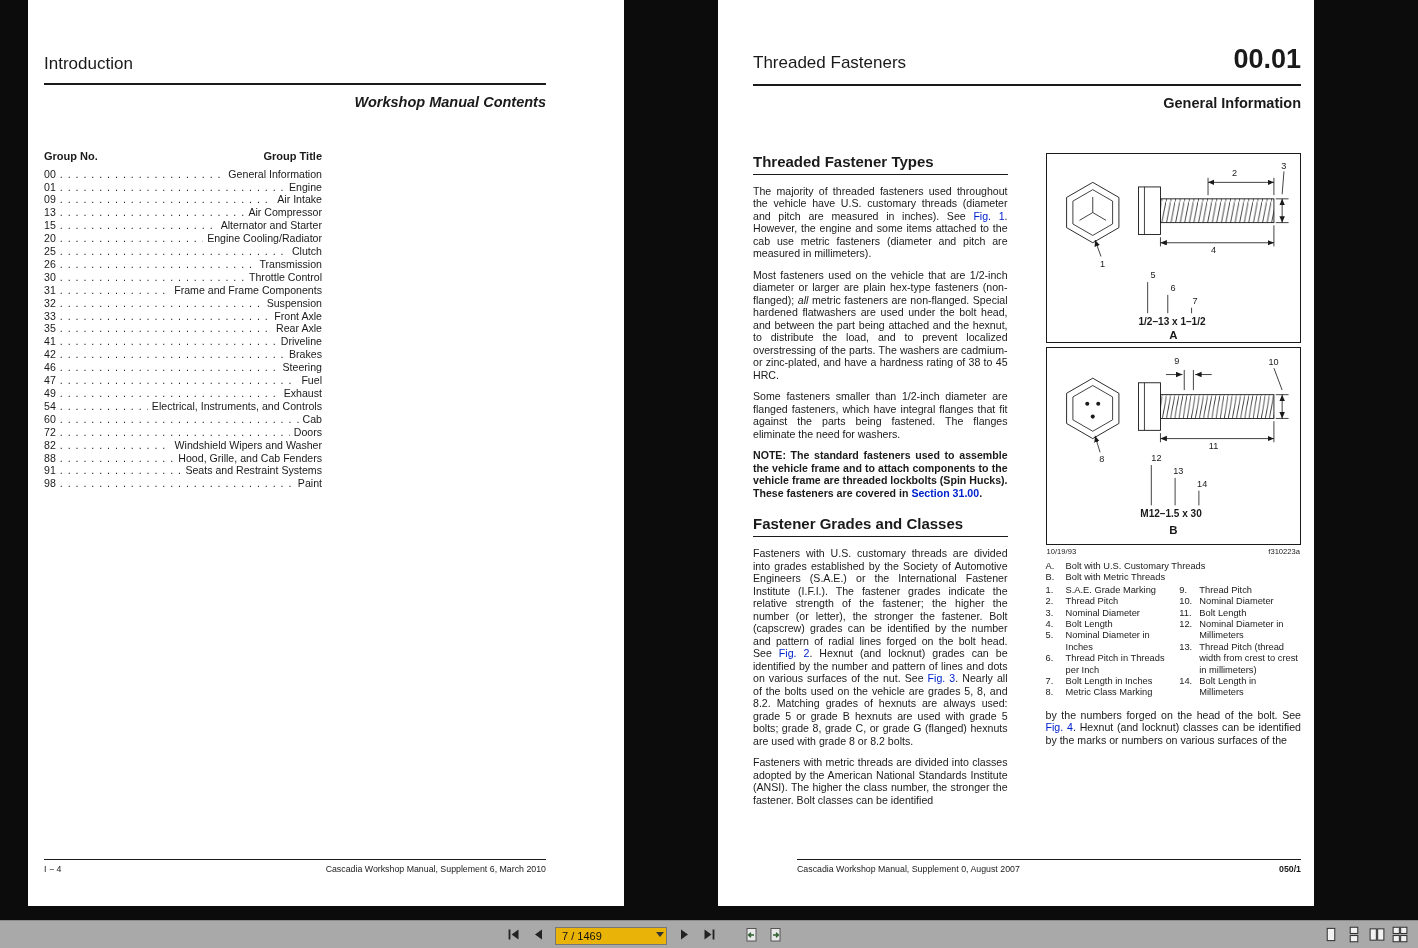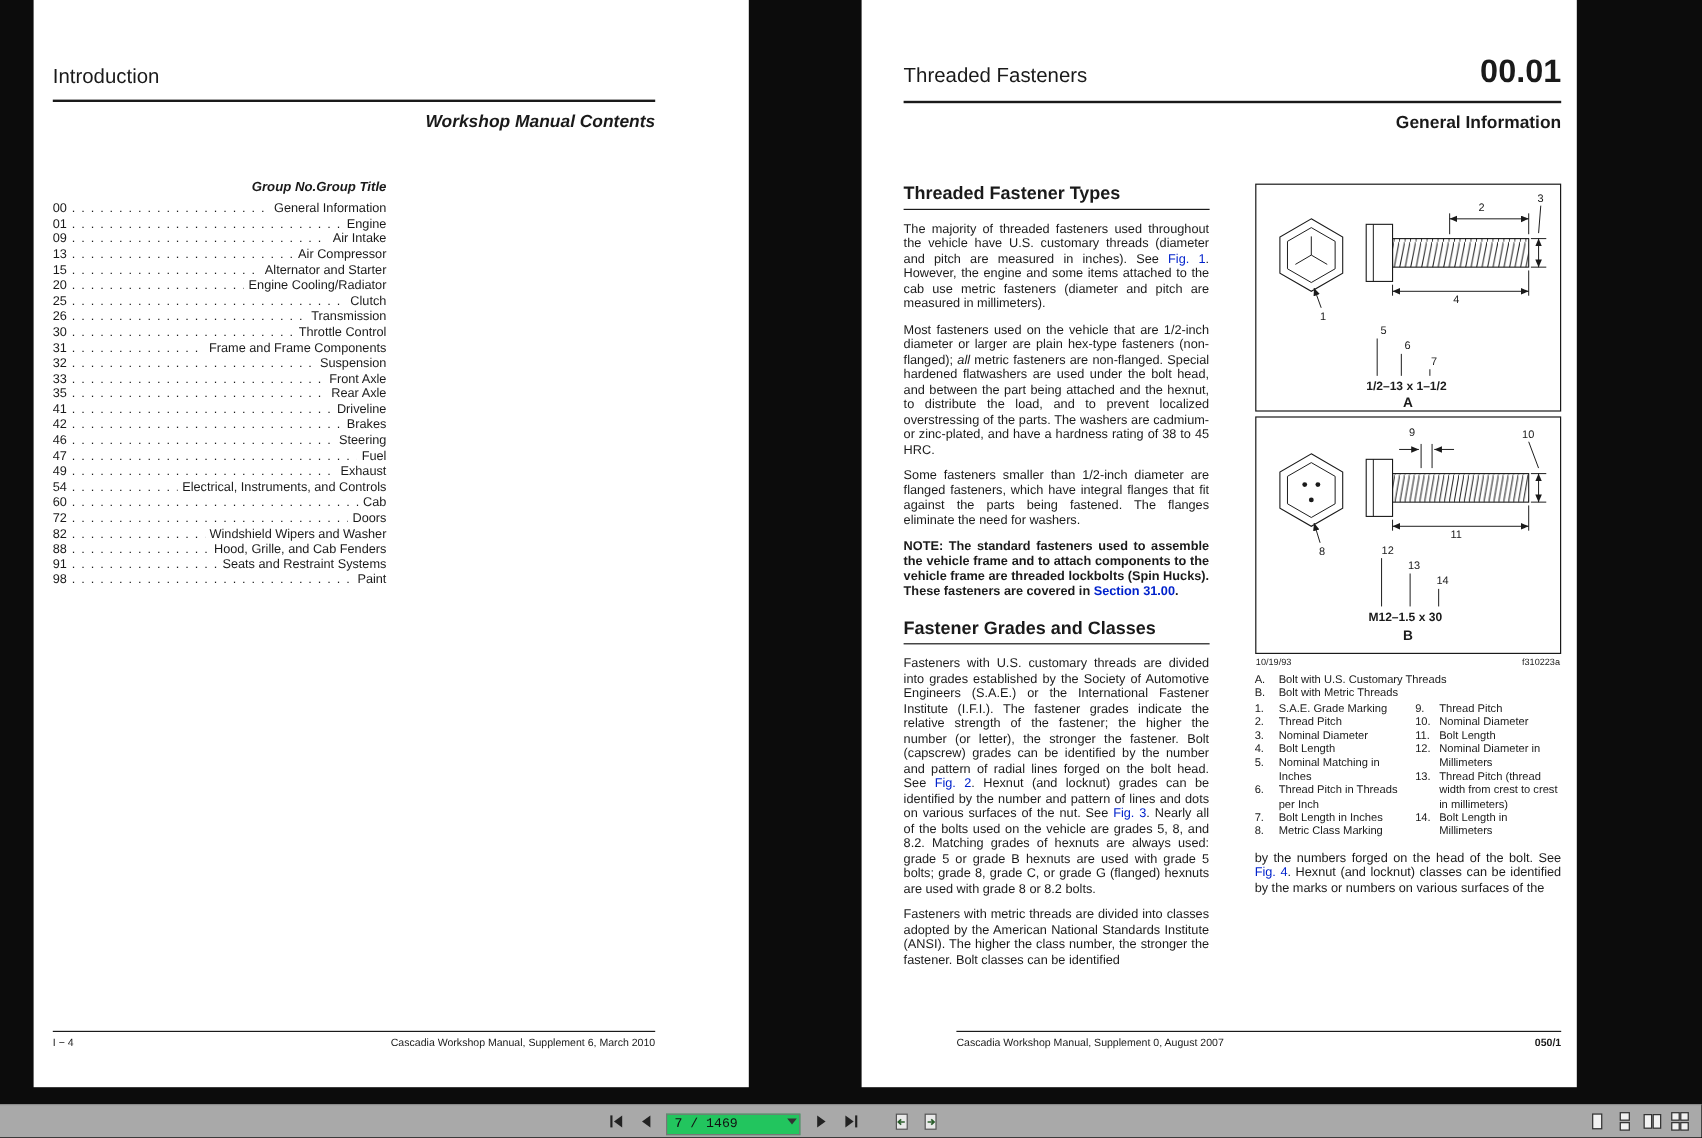--- a/index.html
+++ b/index.html
@@ -15,21 +15,21 @@
   .page-left  { left: 28px; }
   .page-right { left: 718px; }
   .lp-content { position: relative; height: 100%; padding: 0 78px 0 16px; }
   .rp-content { position: relative; height: 100%; padding: 0 13px 0 35px; }
 
   .lp-title { font-size: 17px; font-weight: 400; padding-top: 54px; }
   .rule { height: 1.6px; background: #1a1a1a; margin-top: 9px; }
   .lp-subtitle { text-align: right; font-weight: 700; font-size: 14.5px; margin-top: 9px; font-style: italic; }
 
   .toc-wrap { width: 278px; margin-top: 40px; }
-  .toc-head { display: flex; justify-content: flex-end; font-size: 11px; font-weight: 700; margin-bottom: 6px; font-style: italic; }
+  .toc-head { display: flex; justify-content: space-between; font-size: 11px; font-weight: 700; margin-bottom: 6px; }
   .toc-row { display: flex; align-items: baseline; font-size: 10.6px; line-height: 12.9px; }
   .toc-no { flex: none; }
   .toc-dots { flex: 1; overflow: hidden; white-space: nowrap; margin: 0 4px; letter-spacing: 1px; }
   .toc-dots::after { content: ". . . . . . . . . . . . . . . . . . . . . . . . . . . . . . . . . . . . . . . . . . . . . . . . . ."; }
   .toc-title { flex: none; }
 
   .pg-footer { position: absolute; bottom: 32px; left: 16px; right: 78px; border-top: 1px solid #1a1a1a;
                padding-top: 4px; display: flex; justify-content: space-between; font-size: 8.8px; }
   .rp-footer { left: 79px; right: 13px; }
   .f-bold { font-weight: 700; }
@@ -67,22 +67,22 @@
   .spec { font-size: 11px; font-weight: 700; fill: #1a1a1a; }
   .big  { font-size: 12.5px; font-weight: 700; fill: #1a1a1a; text-anchor: middle; }
   .st   { stroke: #1a1a1a; stroke-width: 1; fill: none; }
   .thin { stroke: #1a1a1a; stroke-width: 0.9; fill: none; }
 
   .toolbar { position: absolute; left: 0; bottom: 0; width: 100%; height: 28px; background: #a9a9a9; border-top: 1px solid #8a8a8a; }
   .nav-group { position: absolute; left: 505px; top: 0; height: 100%; display: flex; align-items: center; gap: 9px; }
   .tb-btn { width: 16px; height: 16px; display: flex; align-items: center; justify-content: center; cursor: pointer; }
   .tb-btn svg { display: block; }
   .page-input-wrap { position: relative; width: 112px; height: 18px; }
-  .page-input { width: 100%; height: 100%; border: 1px solid #777; background: #22c55e; font-size: 11px;
-                font-family: Liberation Mono, monospace; padding: 0 32px 0 6px; color: #111; }
+  .page-input { width: 100%; height: 100%; border: 1px solid #777; background: #eab308; font-size: 11px;
+                font-family: Liberation Sans, sans-serif; padding: 0 32px 0 6px; color: #111; }
   .caret { position: absolute; right: 3px; top: 6px; width: 0; height: 0; cursor: pointer;
            border-left: 4px solid transparent; border-right: 4px solid transparent; border-top: 5px solid #333; }
   .view-sep { width: 8px; }
   .layout-group { position: absolute; right: 10px; top: 0; height: 100%; display: flex; align-items: center; gap: 7px; }
 </style>
 </head>
 <body>
 
 <div class="page page-left">
   <div class="lp-content">
@@ -427,21 +427,21 @@
                   <span class="lt">Nominal Diameter</span>
                 </div>
 
                 <div class="legend-row">
                   <span class="ln">4.</span>
                   <span class="lt">Bolt Length</span>
                 </div>
 
                 <div class="legend-row">
                   <span class="ln">5.</span>
-                  <span class="lt">Nominal Matching in Inches</span>
+                  <span class="lt">Nominal Diameter in Inches</span>
                 </div>
 
                 <div class="legend-row">
                   <span class="ln">6.</span>
                   <span class="lt">Thread Pitch in Threads per Inch</span>
                 </div>
 
                 <div class="legend-row">
                   <span class="ln">7.</span>
                   <span class="lt">Bolt Length in Inches</span>

